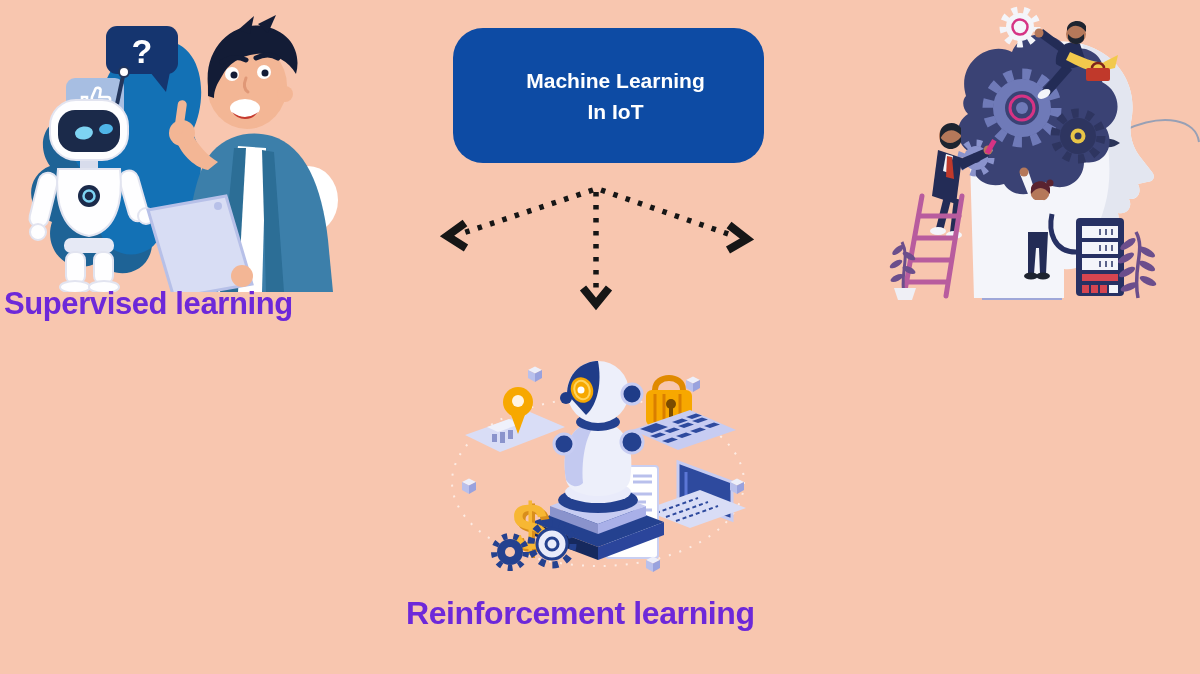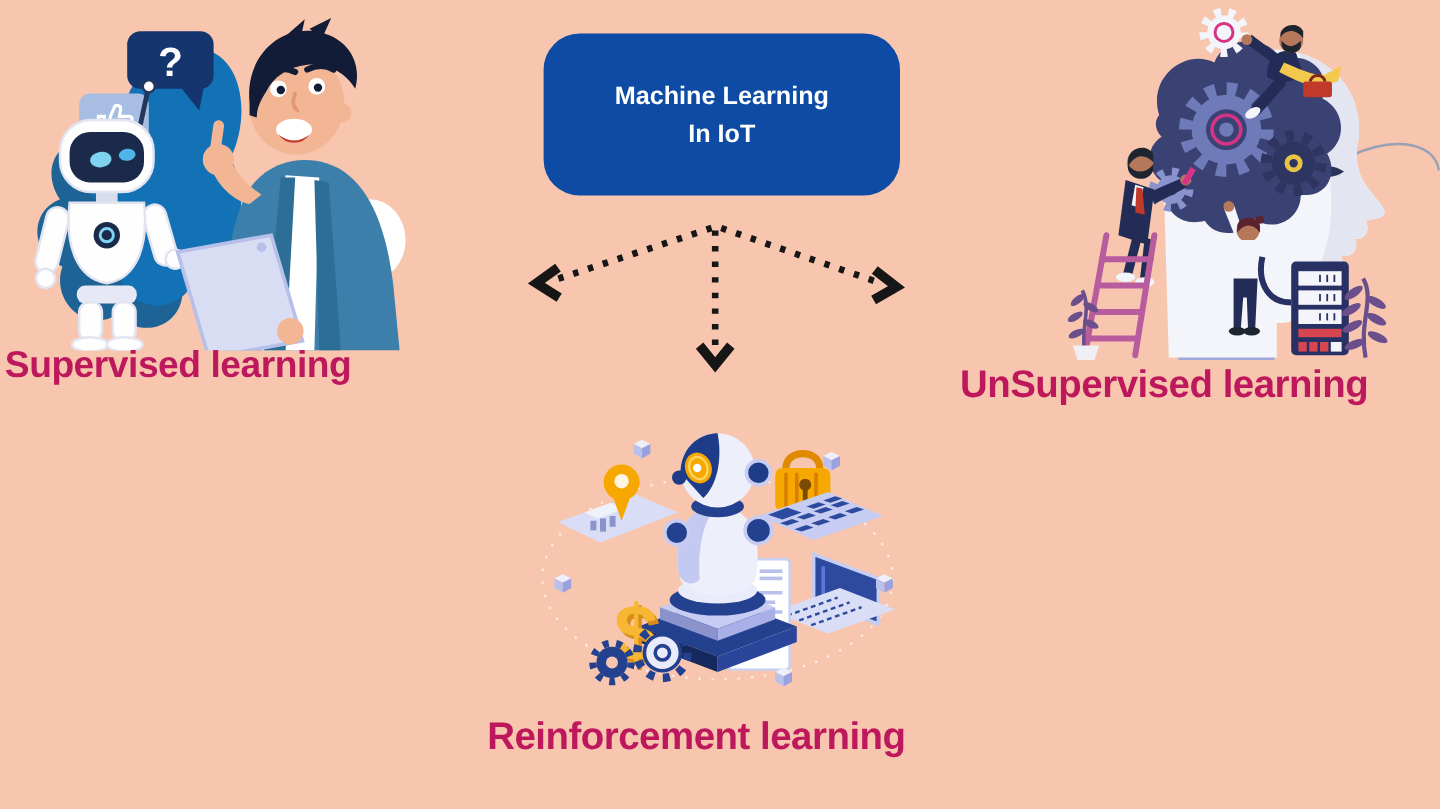--- a/index.html
+++ b/index.html
@@ -9,24 +9,24 @@
     width:1200px;height:674px;
     background:#F8C6AF;
     overflow:hidden;
     font-family:"Liberation Sans",sans-serif;
   }
   .illus{position:absolute;}
   #title-box{
     position:absolute;left:453px;top:28px;width:297px;height:135px;
     background:#0D4BA4;border-radius:30px;
     display:flex;flex-direction:column;justify-content:center;align-items:center;
-    text-align:center;color:#FFFFFF;font-weight:700;font-size:21px;line-height:31px;
+    text-align:center;color:#FFFFFF;font-weight:700;font-size:21px;line-height:31px;padding-left:14px;
   }
   .branch-label{
-    position:absolute;color:#be185d;font-weight:700;font-size:31px;
+    position:absolute;color:#6d28d9;font-weight:700;font-size:31px;
     letter-spacing:-0.4px;white-space:nowrap;
   }
   #label-supervised{left:4px;top:286px;}
   #label-unsupervised{left:800px;top:302px;font-size:32px;}
   #label-reinforcement{left:406px;top:595px;font-size:32px;}
   #arrows{position:absolute;left:430px;top:178px;}
 </style>
 </head>
 <body>
 
@@ -396,15 +396,14 @@
         </g>
       <g transform="translate(206,234)">
           <polygon points="0,-4 7,-7.5 14,-4 7,-0.5" fill="#EDEFFA"></polygon>
           <polygon points="0,-4 7,-0.5 7,8 0,4" fill="#B9C0EC"></polygon>
           <polygon points="14,-4 7,-0.5 7,8 14,4" fill="#99A2DE"></polygon>
         </g>
     </g>
   </svg>
 
   <div class="branch-label" id="label-supervised">Supervised learning</div>
-  <div class="branch-label" id="label-unsupervised">UnSupervised learning</div>
   <div class="branch-label" id="label-reinforcement">Reinforcement learning</div>
 </div>
 
 </body></html>

